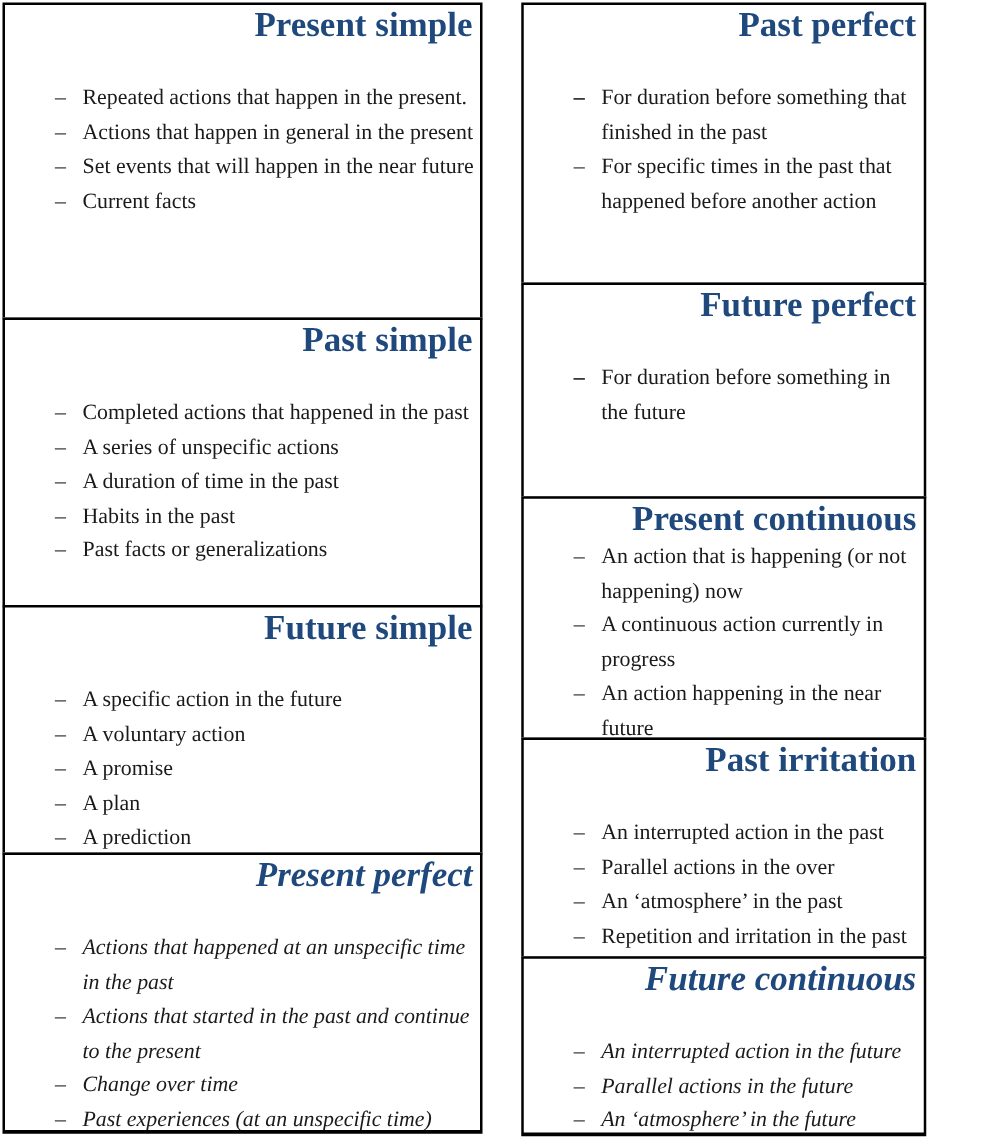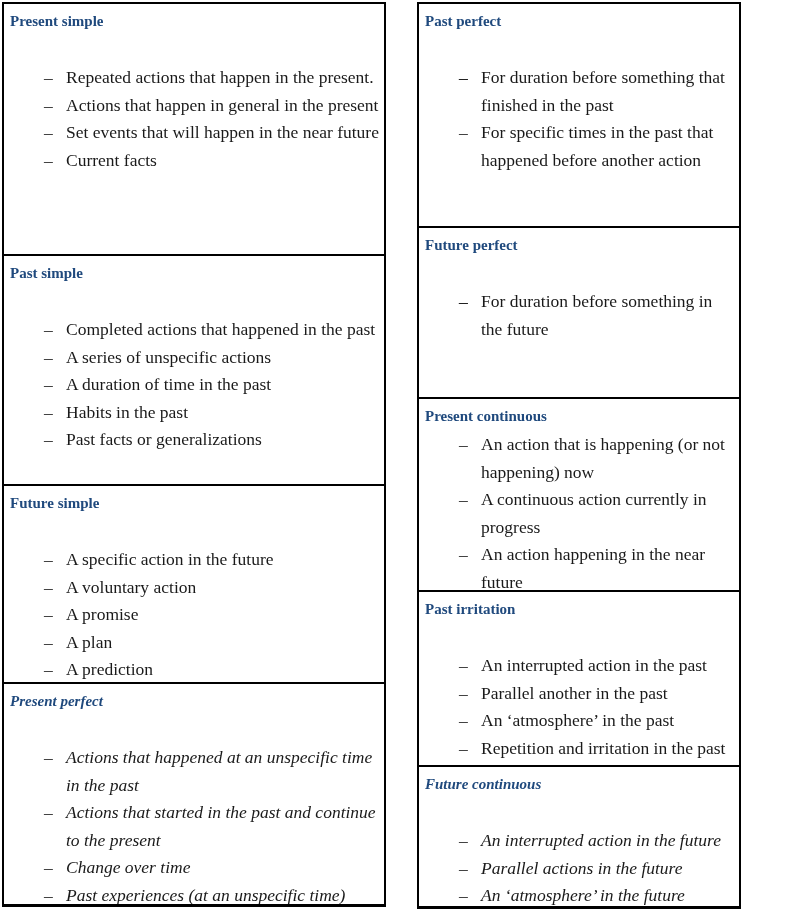--- a/index.html
+++ b/index.html
@@ -21,22 +21,22 @@
     box-sizing:border-box;
     border:2px solid var(--border-color);
     margin-top:-2px;
     overflow:hidden;
     background:var(--page-bg);
   }
   .box:first-child{margin-top:0;}
   .box.bottom-edge{border-bottom-width:3px;font-style:italic;}
   .box h2{
     margin:4px 6px 0;
-    text-align:left;
-    font-size:15px;
+    text-align:right;
+    font-size:28px;
     line-height:26px;
     font-weight:bold;
     color:var(--heading-color);
     font-family:"Liberation Serif", serif;
   }
   .box ul{
     margin:30px 0 0;
     padding:0 4px 0 40px;
     list-style:none;
     font-size:17.5px;
@@ -127,21 +127,21 @@
         <li><span class="dash">–</span><span>A continuous action currently in progress</span></li>
         <li><span class="dash">–</span><span>An action happening in the near future</span></li>
         <li><span class="dash">–</span><span>Repetition and irritation</span></li>
       </ul>
     </section>
 
     <section class="box h-r3">
       <h2>Past irritation</h2>
       <ul>
         <li><span class="dash">–</span><span>An interrupted action in the past</span></li>
-        <li><span class="dash">–</span><span>Parallel another in the past</span></li>
+        <li><span class="dash">–</span><span>Parallel actions in the over</span></li>
         <li><span class="dash">–</span><span>An ‘atmosphere’ in the past</span></li>
         <li><span class="dash">–</span><span>Repetition and irritation in the past</span></li>
       </ul>
     </section>
 
     <section class="box h-r4 bottom-edge">
       <h2>Future continuous</h2>
       <ul>
         <li><span class="dash">–</span><span>An interrupted action in the future</span></li>
         <li><span class="dash">–</span><span>Parallel actions in the future</span></li>

